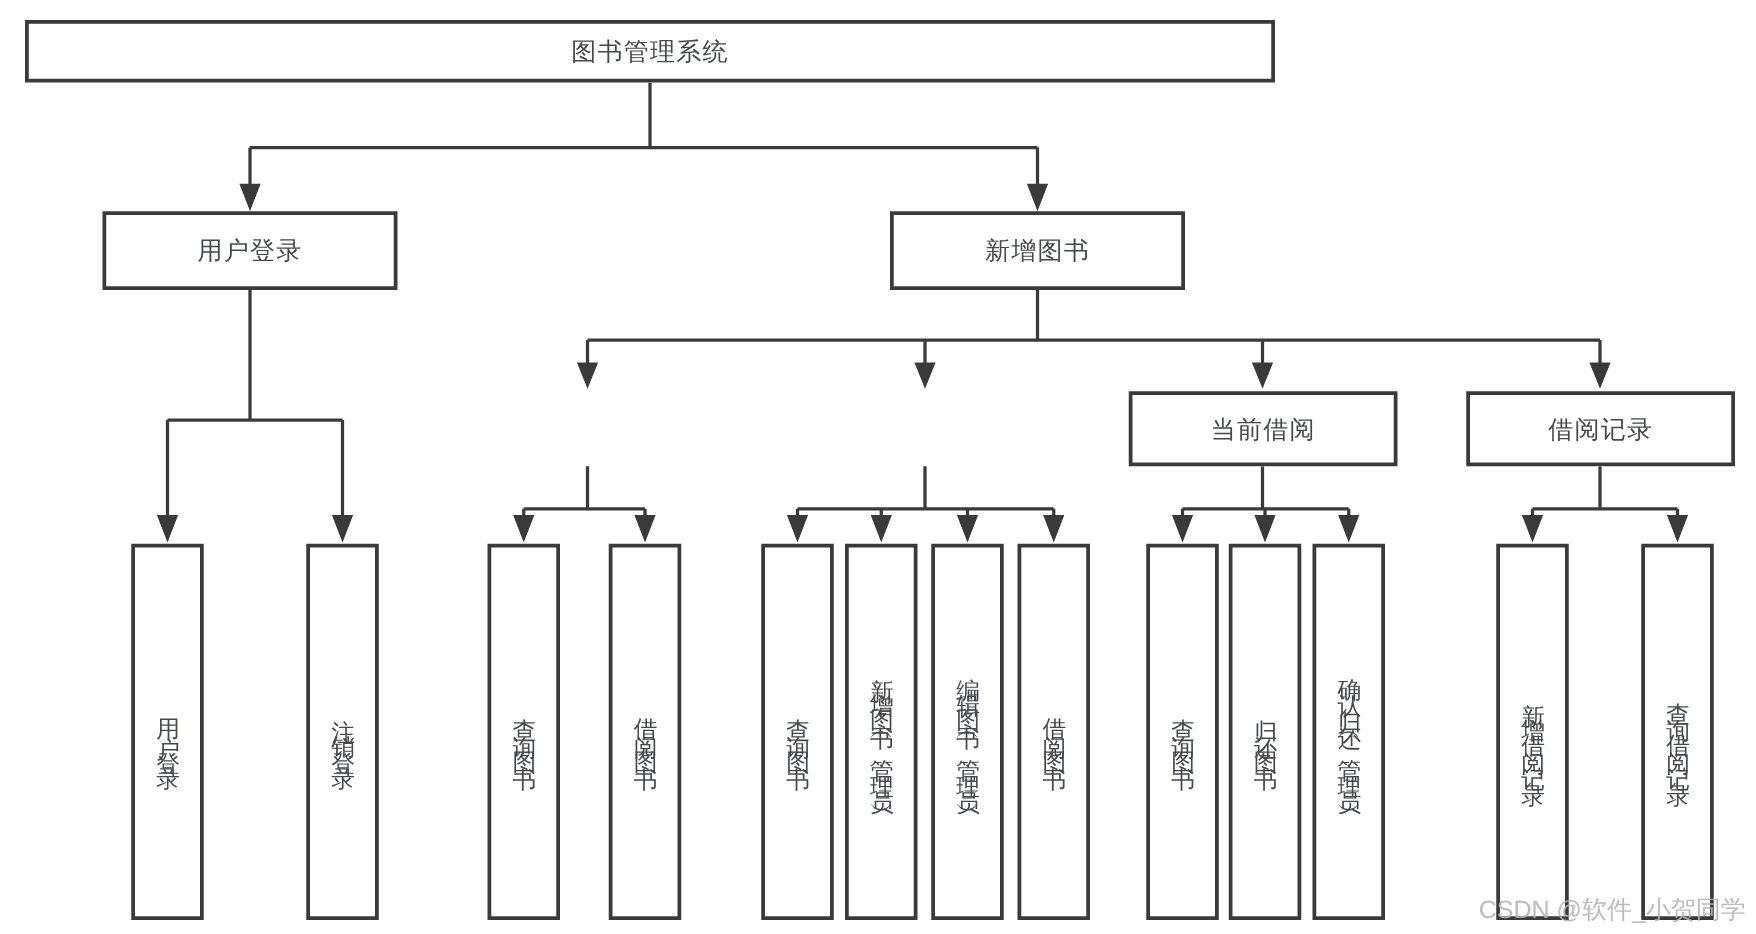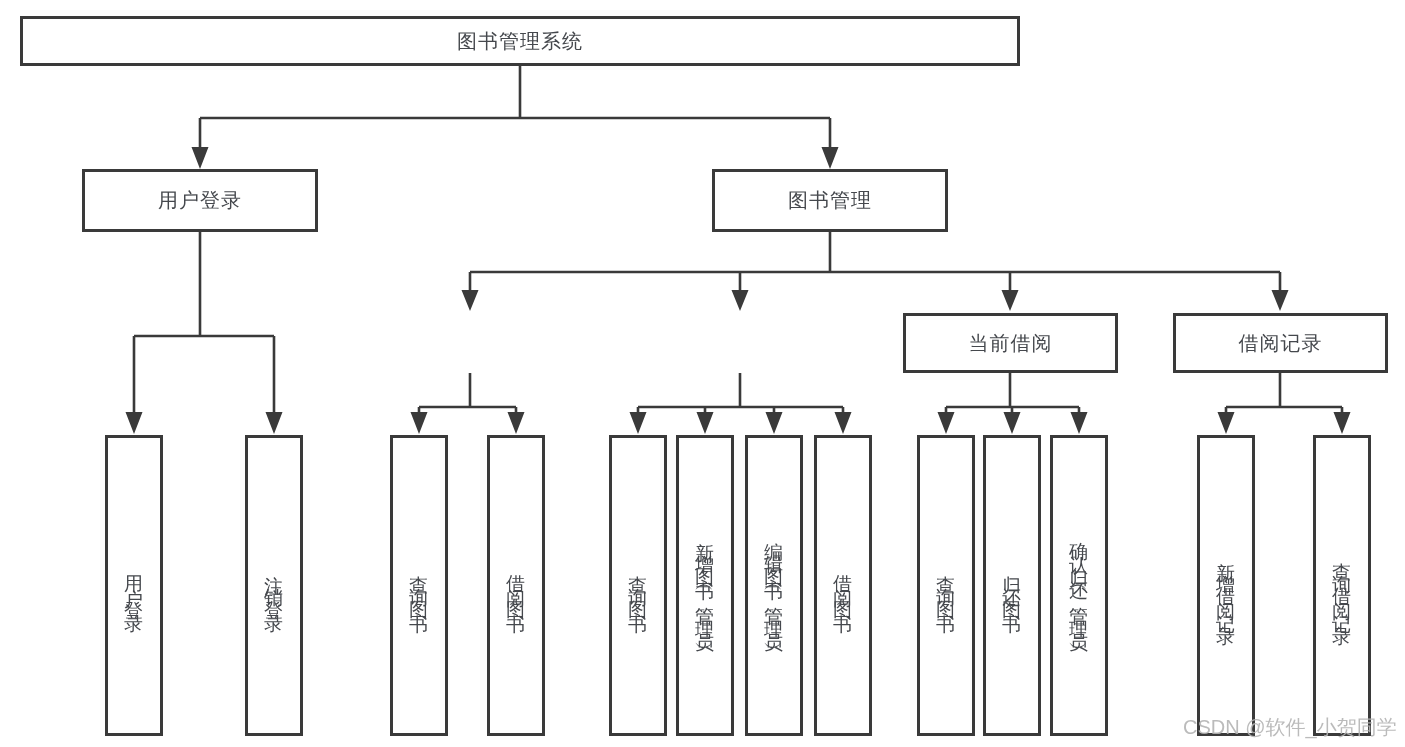--- a/index.html
+++ b/index.html
@@ -86,21 +86,21 @@
   </svg>
 
   <div class="box h" style="left:20px;top:16px;width:1000px;height:50px">
     <span class="lbl">图书管理系统</span>
   </div>
 
   <div class="box h" style="left:82px;top:169px;width:236px;height:63px">
     <span class="lbl">用户登录</span>
   </div>
   <div class="box h" style="left:712px;top:169px;width:236px;height:63px">
-    <span class="lbl">图书管理</span>
+    <span class="lbl">新增图书</span>
   </div>
 
   <div class="box h" style="left:903px;top:313px;width:215px;height:60px">
     <span class="lbl">当前借阅</span>
   </div>
   <div class="box h" style="left:1173px;top:313px;width:215px;height:60px">
     <span class="lbl">借阅记录</span>
   </div>
 
   <div class="box v" style="left:105px;top:435px;width:58px;height:301px">

